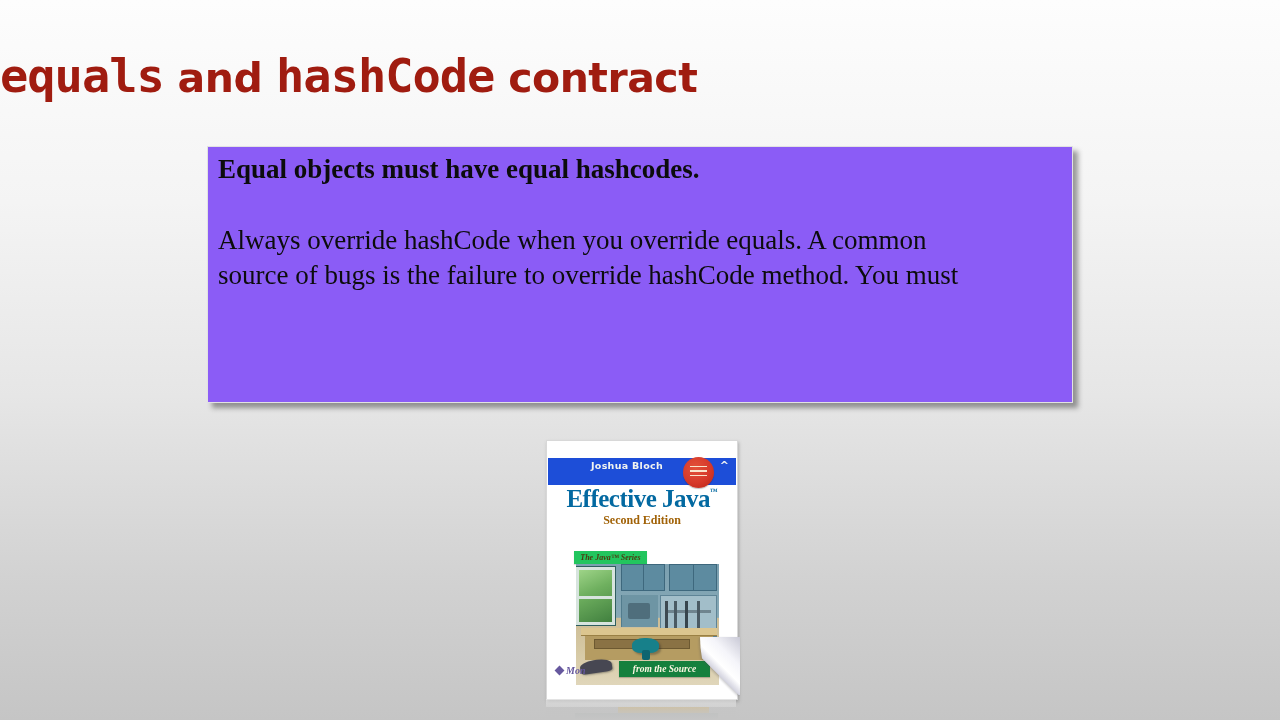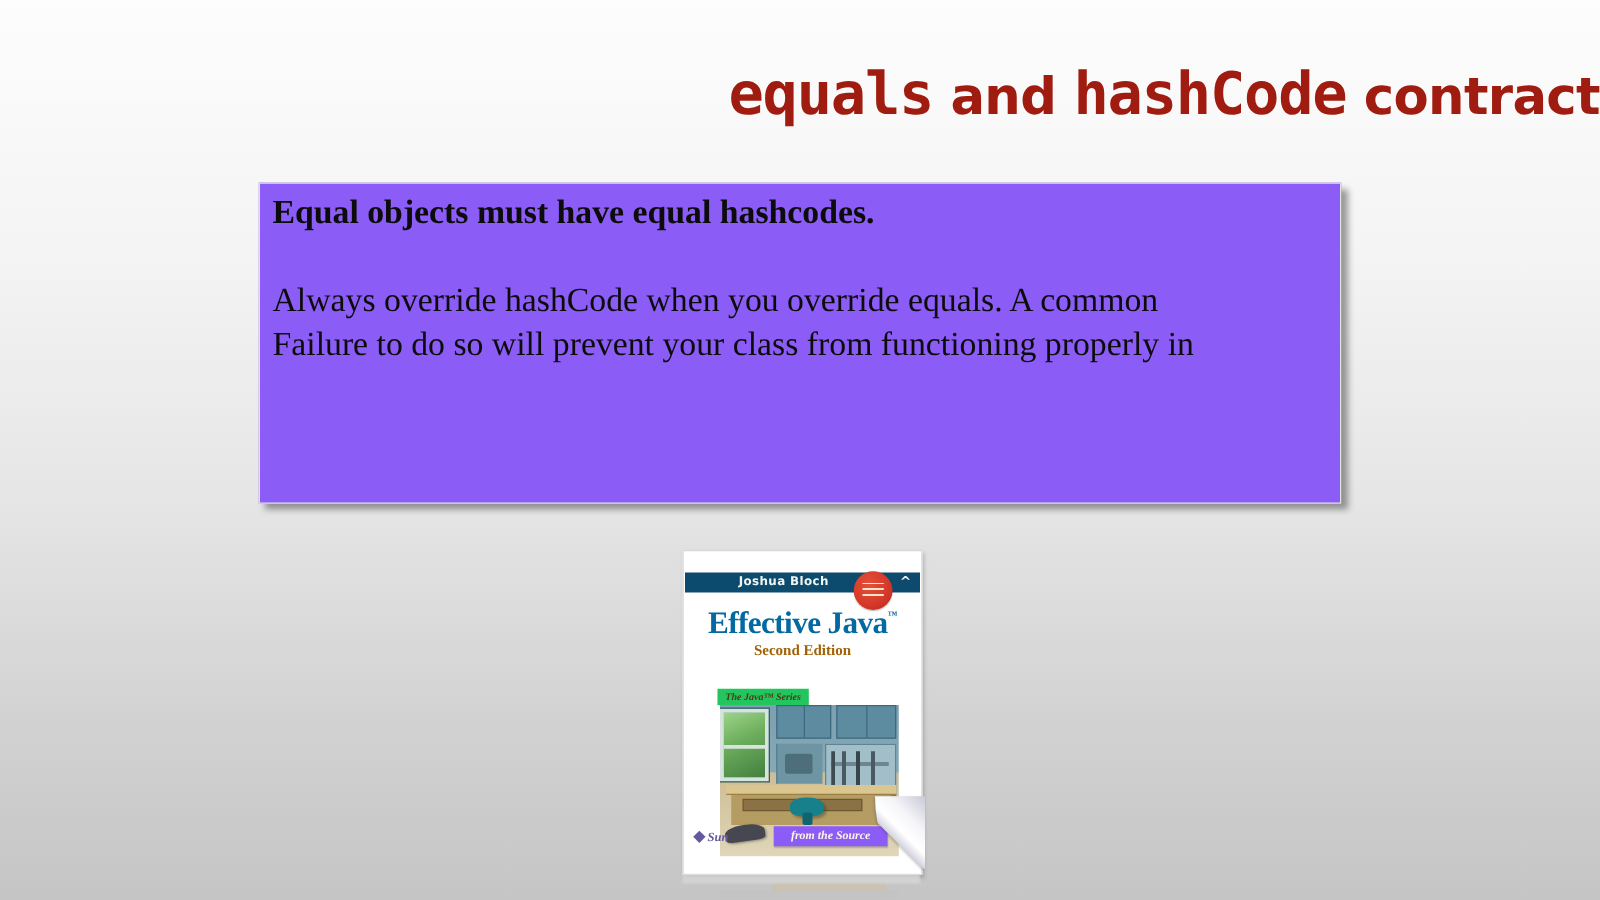--- a/index.html
+++ b/index.html
@@ -4,21 +4,21 @@
 <style>
   html,body{margin:0;padding:0;}
   body{
     width:1280px;height:720px;position:relative;overflow:hidden;
     background:linear-gradient(180deg,#fdfdfd 0%,#f4f4f4 28%,#e6e6e6 55%,#d2d2d2 80%,#c5c5c5 100%);
     font-family:"Liberation Serif",serif;
   }
   
   .title{
     position:absolute;left:0;top:48px;width:1280px;height:56px;
-    text-align:right;color:#A01C10;white-space:nowrap;
+    text-align:left;color:#A01C10;white-space:nowrap;
   }
   .title .mono{
     font-family:"DejaVu Sans Mono",monospace;font-weight:bold;font-size:47px;letter-spacing:-1px;
   }
   .title .sans{
     font-family:"DejaVu Sans",sans-serif;font-weight:bold;font-size:41px;letter-spacing:-0.5px;
   }
   
   .textbox{
     position:absolute;left:207px;top:146px;width:866px;height:257px;box-sizing:border-box;
@@ -30,21 +30,21 @@
     font-family:"Liberation Serif",serif;font-size:27px;line-height:35.4px;min-height:35.4px;
     color:#0c0c0c;white-space:nowrap;
   }
   .tb-line.bold{font-weight:bold;}
   
   .book{
     position:absolute;left:546px;top:440px;width:190px;height:258px;
     background:#ffffff;border:1px solid #d8d8d8;box-shadow:1px 2px 3px rgba(90,90,90,0.35);
   }
   .book-bar{
-    position:absolute;left:1px;right:1px;top:17px;height:16px;background:#0c4a6e;
+    position:absolute;left:1px;right:1px;top:17px;height:27px;background:#1d4ed8;
   }
   .book-author{
     position:absolute;left:0;right:30px;top:2px;text-align:center;
     font-family:"DejaVu Sans",sans-serif;font-weight:bold;font-size:9.5px;color:#f2f4f0;letter-spacing:0.3px;
   }
   .book-caret{
     position:absolute;right:7px;top:1px;color:#eef2f2;font-family:"DejaVu Sans",sans-serif;
     font-weight:bold;font-size:11px;
   }
   .badge{
@@ -105,21 +105,21 @@
     position:absolute;left:56px;top:74px;width:27px;height:15px;background:#17808A;border-radius:45% 45% 35% 35%;
     box-shadow:2px 2px 2px rgba(40,40,40,0.35);
   }
   .illu .drill-handle{position:absolute;left:10px;top:12px;width:8px;height:10px;background:#0e6570;border-radius:2px;}
   .illu .sander{
     position:absolute;left:4px;top:96px;width:32px;height:13px;background:#474752;border-radius:45% 45% 20% 20%;
     transform:rotate(-8deg);box-shadow:1px 1px 2px rgba(40,40,40,0.4);
   }
   .illu .scrap{position:absolute;left:44px;top:100px;width:52px;height:9px;background:#C9B27C;border:1px solid #9a8044;transform:rotate(4deg);}
   .source-band{
-    position:absolute;left:72px;top:220px;width:91px;height:16px;background:#8b5cf6;
+    position:absolute;left:72px;top:220px;width:91px;height:16px;background:#15803d;
     font-family:"Liberation Serif",serif;font-style:italic;font-weight:bold;font-size:9.5px;
     color:#fdf6e2;text-align:center;line-height:16px;box-shadow:0 1px 1px rgba(0,0,0,0.2);
   }
   .sun-logo{
     position:absolute;left:9px;top:224px;height:14px;
     font-family:"Liberation Serif",serif;font-style:italic;font-weight:bold;font-size:10px;color:#66589E;
   }
   .sun-logo .diamond{
     display:inline-block;width:7px;height:7px;background:#66589E;transform:rotate(45deg);margin-right:3px;
   }
@@ -146,21 +146,21 @@
 <body>
 
 <div class="title">
   <span class="mono">equals</span><span class="sans"> and </span><span class="mono">hashCode</span><span class="sans"> contract</span>
 </div>
 
 <div class="textbox">
   <div class="tb-line bold">Equal objects must have equal hashcodes.</div>
   <div class="tb-line"></div>
   <div class="tb-line">Always override hashCode when you override equals. A common</div>
-  <div class="tb-line">Failure to do so will prevent your class from functioning properly in</div>
+  <div class="tb-line">source of bugs is the failure to override hashCode method. You must</div>
 </div>
 
 <div class="book">
   <div class="book-bar">
     <div class="book-author">Joshua Bloch</div>
     <div class="book-caret">^</div>
   </div>
   <div class="badge">
     <div class="badge-lines"></div>
   </div>
@@ -195,21 +195,21 @@
     </div>
     <div class="drill">
         <div class="drill-handle"></div>
       </div>
     <div class="scrap"></div>
     <div class="sander"></div>
   </div>
 
   <div class="source-band">from the Source</div>
   <div class="sun-logo">
-    <span class="diamond"></span><span>Sun</span>
+    <span class="diamond"></span><span>Mon</span>
   </div>
   <div class="page-curl"></div>
 </div>
 
 <div class="reflection">
   <div class="refl-white"></div>
   <div class="refl-gold"></div>
   <div class="refl-scene"></div>
 </div>
 <div class="refl-fade"></div>

